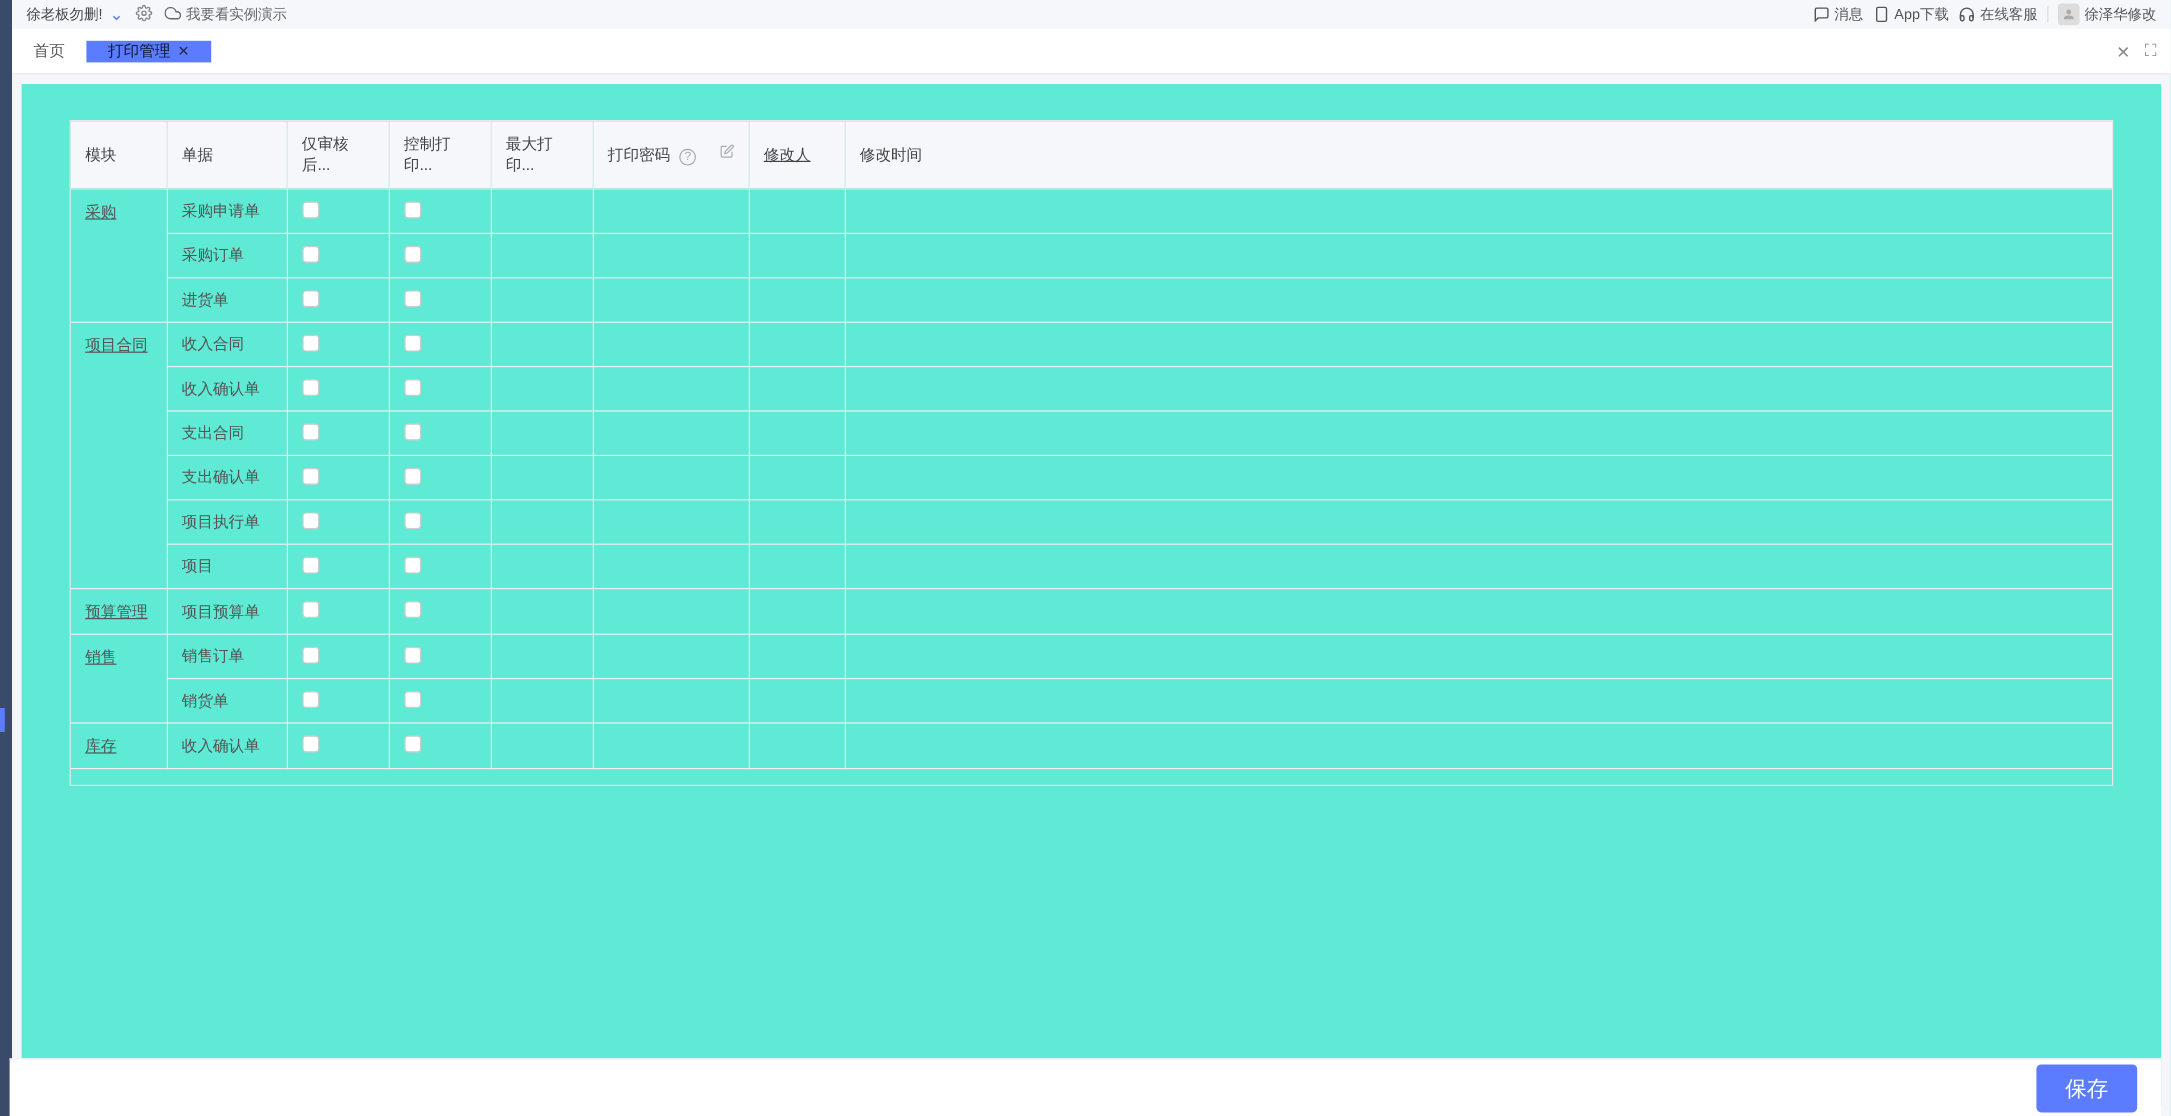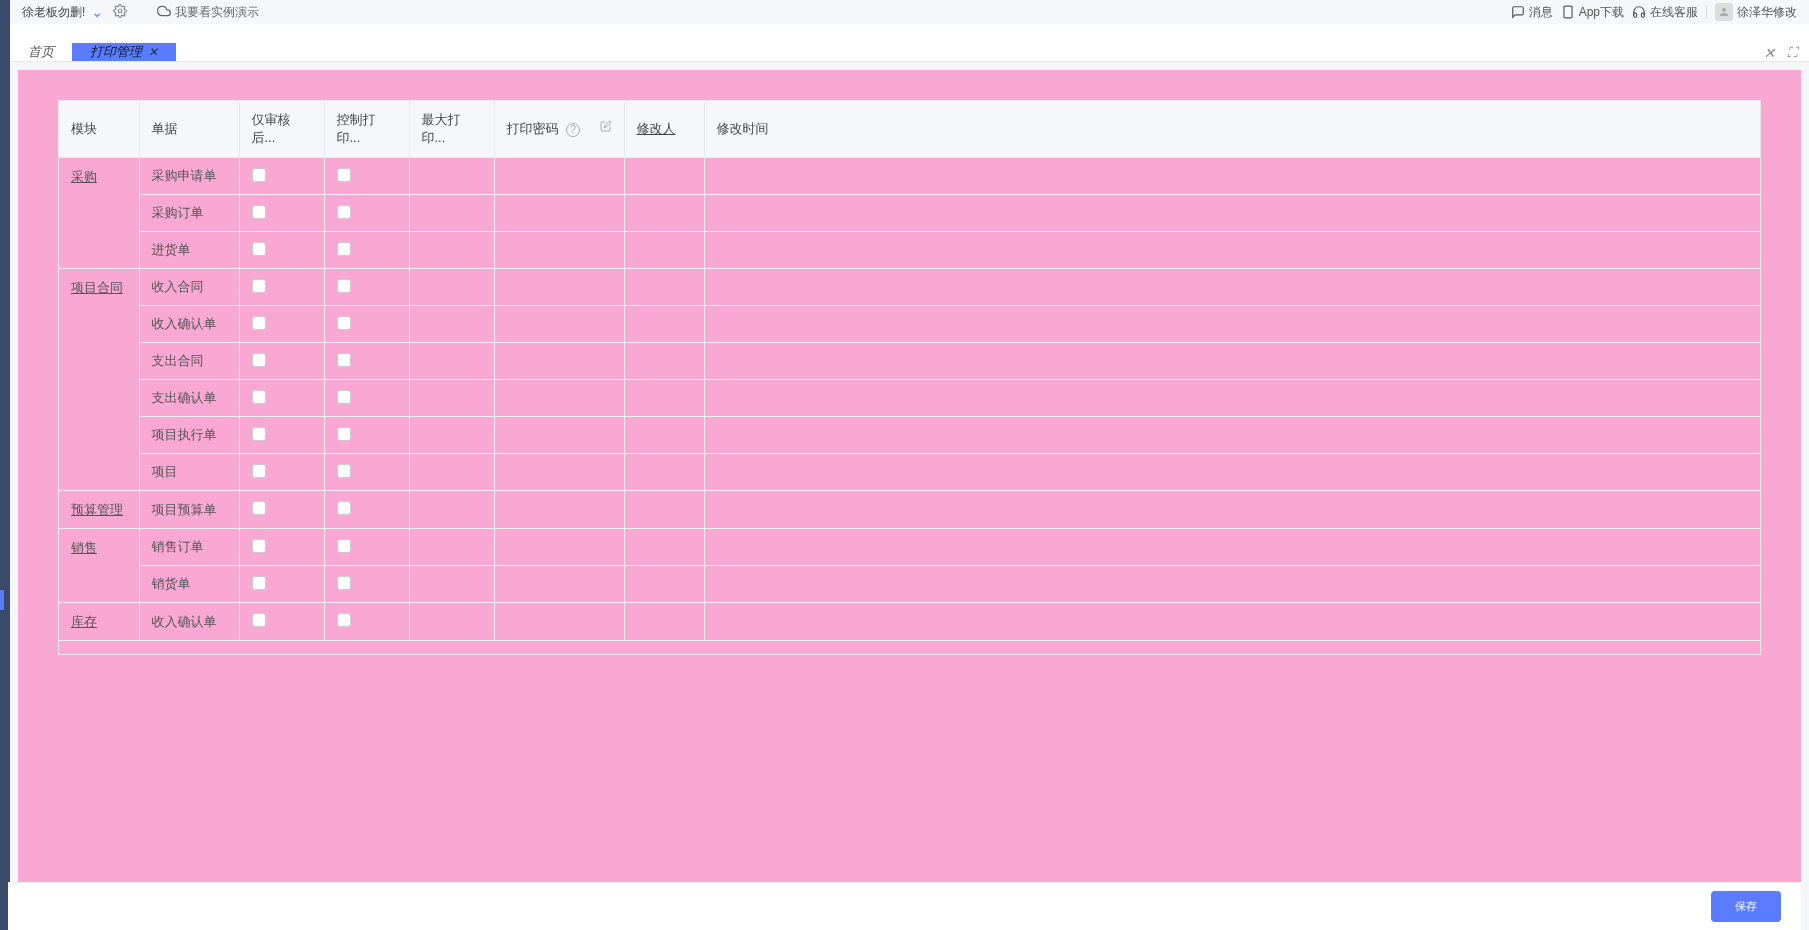--- a/index.html
+++ b/index.html
@@ -8,38 +8,38 @@
 .left-edge { width: 10px; background: #3a4a6b; position: relative; }
 .left-edge .indicator { position: absolute; left: 0; top: 590px; width: 4px; height: 20px; background: #5b7cff; }
 .main { flex: 1; display: flex; flex-direction: column; }
 
 
 .topbar { height: 24px; background: #f5f7fb; display: flex; align-items: center; padding: 0 12px; font-size: 12px; color: #666; }
 .topbar-left { display: flex; align-items: center; gap: 10px; justify-content: center; }
 .org-select { display: flex; align-items: center; gap: 6px; cursor: pointer; color: #444; }
 .org-select .chev { color: #5b7cff; font-size: 14px; }
 .gear { color: #888; cursor: pointer; font-size: 14px; }
-.demo-link { display: flex; align-items: center; gap: 4px; margin-left: 20px; color: #666; cursor: pointer; }
+.demo-link { display: flex; align-items: center; gap: 4px; color: #666; cursor: pointer; }
 .topbar-right { margin-left: auto; display: flex; align-items: center; gap: 8px; }
 .topbar-item { display: flex; align-items: center; gap: 4px; cursor: pointer; color: #555; }
 .topbar-item svg { width: 14px; height: 14px; }
 .divider { width: 1px; height: 14px; background: #ddd; }
 .avatar { width: 18px; height: 18px; background: #ddd; border-radius: 3px; display: inline-flex; align-items: center; justify-content: center; }
 .avatar svg { width: 12px; height: 12px; fill: #aaa; }
 
 
-.tabbar { height: 38px; background: #fff; display: flex; align-items: flex-end; border-bottom: 1px solid #e8e8e8; position: relative; font-style: italic; }
+.tabbar { height: 38px; background: #fff; display: flex; align-items: center; border-bottom: 1px solid #e8e8e8; position: relative; }
 .tab { padding: 0 18px; display: flex; align-items: center; font-size: 13px; color: #555; cursor: pointer; gap: 6px; }
 .tab.active { background: #5b7cff; color: #0f172a; }
 .tab .close { font-size: 12px; opacity: .8; }
 .tab-actions { margin-left: auto; display: flex; align-items: center; gap: 12px; padding-right: 12px; }
 .tab-actions span { cursor: pointer; color: #888; font-size: 14px; }
 
 
-.content { flex: 1; padding: 30px 40px 0 40px; background: #f9a8d4; margin: 8px; position: relative; overflow: hidden; }
+.content { flex: 1; padding: 30px 40px 0 40px; background: #5eead4; margin: 8px; position: relative; overflow: hidden; }
 .table-wrap { border: 1px solid #e8e8e8; height: 555px; overflow-y: auto; position: relative; }
 .table-wrap::-webkit-scrollbar { width: 8px; }
 .table-wrap::-webkit-scrollbar-thumb { background: #c8c8c8; border-radius: 4px; }
 .ptable { width: 100%; border-collapse: collapse; table-layout: fixed; }
 .ptable th { background: #f5f7fb; font-weight: 500; color: #444; text-align: left; padding: 10px 12px; border-bottom: 1px solid #e8e8e8; font-size: 13px; position: sticky; top: 0; z-index: 1; }
 .ptable th:not(:last-child) { border-right: 1px solid #e8e8e8; }
 .ptable td { padding: 9px 12px; border-bottom: 1px solid #eee; border-right: 1px solid #eee; font-size: 13px; color: #555; height: 34px; }
 .ptable td:last-child { border-right: none; }
 .col-module { width: 80px; }
 .col-doc { width: 100px; }
@@ -49,21 +49,21 @@
 .col-pwd { width: 130px; }
 .col-mod { width: 80px; text-decoration: underline; }
 .col-time { width: auto; }
 .chk { width: 14px; height: 14px; border: 1px solid #ccc; border-radius: 3px; display: inline-block; cursor: pointer; background: #fff; }
 .help-ic { display: inline-flex; width: 14px; height: 14px; border: 1px solid #aaa; border-radius: 50%; font-size: 10px; align-items: center; justify-content: center; color: #aaa; margin-left: 4px; }
 .edit-ic { float: right; color: #aaa; cursor: pointer; }
 td.module-cell { vertical-align: top; padding-top: 10px; text-decoration: underline; }
 
 
 .footer { position: absolute; bottom: 0; left: 8px; right: 8px; height: 48px; background: #fff; display: flex; align-items: center; justify-content: flex-end; padding: 0 20px; border-top: 1px solid #eee; }
-.btn-save { background: #5b7cff; color: #fff; border: none; padding: 8px 24px; border-radius: 4px; font-size: 11px; cursor: pointer; }
+.btn-save { background: #5b7cff; color: #fff; border: none; padding: 8px 24px; border-radius: 4px; font-size: 18px; cursor: pointer; }
 </style>
 </head>
 <body>
 
 <div class="app">
   <div class="left-edge">
     <div class="indicator"></div>
   </div>
   <div class="main">
 

